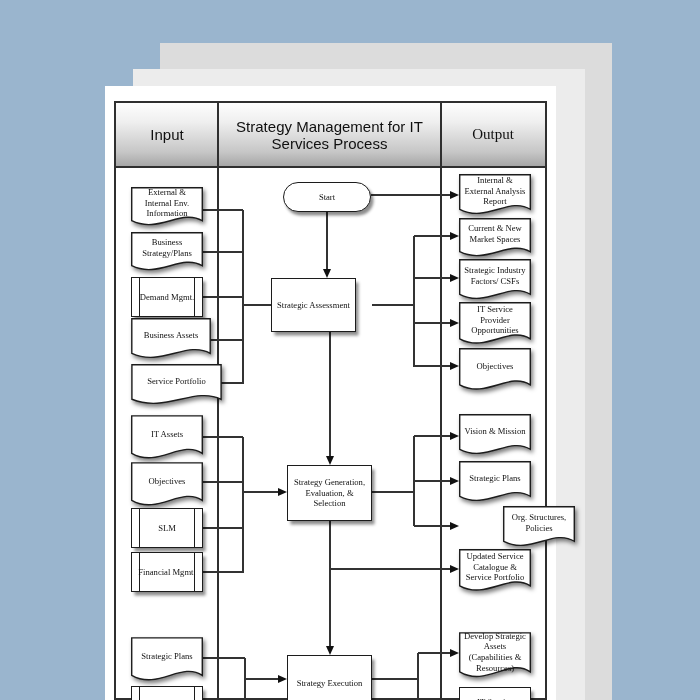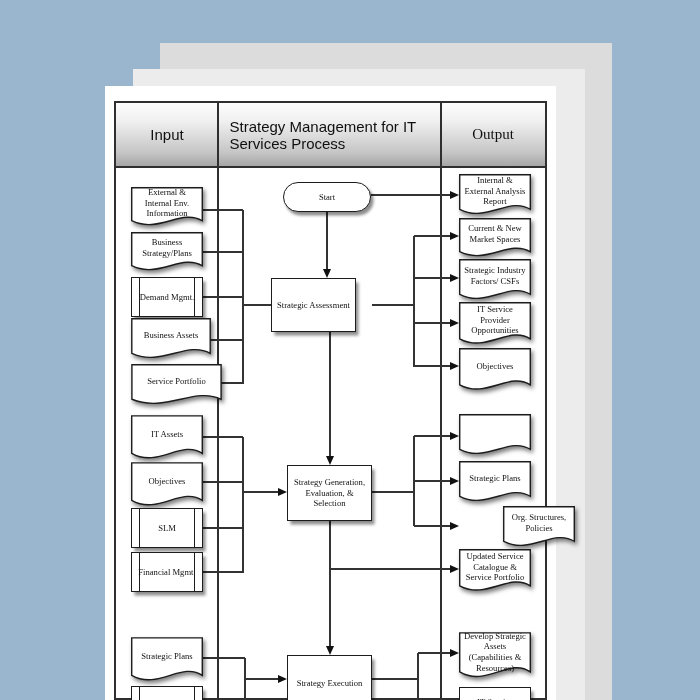--- a/index.html
+++ b/index.html
@@ -9,21 +9,21 @@
   .page-back{left:160px;top:43px;width:452px;height:657px;background:#dcdcdc;}
   .page-middle{left:133px;top:69px;width:452px;height:631px;background:#ececec;}
   .page-front{left:105px;top:86px;width:451px;height:614px;background:#ffffff;}
 
   
   .tbl-border{position:absolute;left:114px;top:101px;width:433px;height:599px;
               border:2px solid #2f2f2f;box-sizing:border-box;}
   .vsep{position:absolute;top:101px;height:599px;width:2px;background:#2f2f2f;}
   .hdr-bottom{position:absolute;left:114px;top:166px;width:433px;height:2px;background:#2f2f2f;}
   .hdr-cell{position:absolute;top:103px;height:63px;display:flex;align-items:center;justify-content:center;
-            text-align:left;background:linear-gradient(180deg,#fdfdfd 0%,#efefef 30%,#c6c6c6 78%,#a6a6a6 100%);
+            text-align:center;background:linear-gradient(180deg,#fdfdfd 0%,#efefef 30%,#c6c6c6 78%,#a6a6a6 100%);
             font-family:"Liberation Sans",sans-serif;font-size:15px;color:#101010;}
 
   
   .hline{position:absolute;height:1.4px;background:#333;}
   .vline{position:absolute;width:1.4px;background:#333;}
   .arr-r{position:absolute;width:0;height:0;border-top:4.5px solid transparent;
          border-bottom:4.5px solid transparent;border-left:9px solid #111;}
   .arr-d{position:absolute;width:0;height:0;border-left:4.5px solid transparent;
          border-right:4.5px solid transparent;border-top:9px solid #111;}
 
@@ -229,20 +229,21 @@
   <div class="node doc" style="left:459px;top:348px;width:72px;height:48px;">
     <svg class="doc-svg">
         <use href="#docShape"></use>
       </svg>
     <div class="nl doc-nl">Objectives</div>
   </div>
   <div class="node doc" style="left:459px;top:414px;width:72px;height:46px;">
     <svg class="doc-svg">
         <use href="#docShape"></use>
       </svg>
+    <div class="nl doc-nl">Vision &amp; Mission</div>
   </div>
   <div class="node doc" style="left:459px;top:461px;width:72px;height:46px;">
     <svg class="doc-svg">
         <use href="#docShape"></use>
       </svg>
     <div class="nl doc-nl">Strategic Plans</div>
   </div>
   <div class="node doc" style="left:459px;top:506px;width:72px;height:46px;margin-left:44px;">
     <svg class="doc-svg">
         <use href="#docShape"></use>

